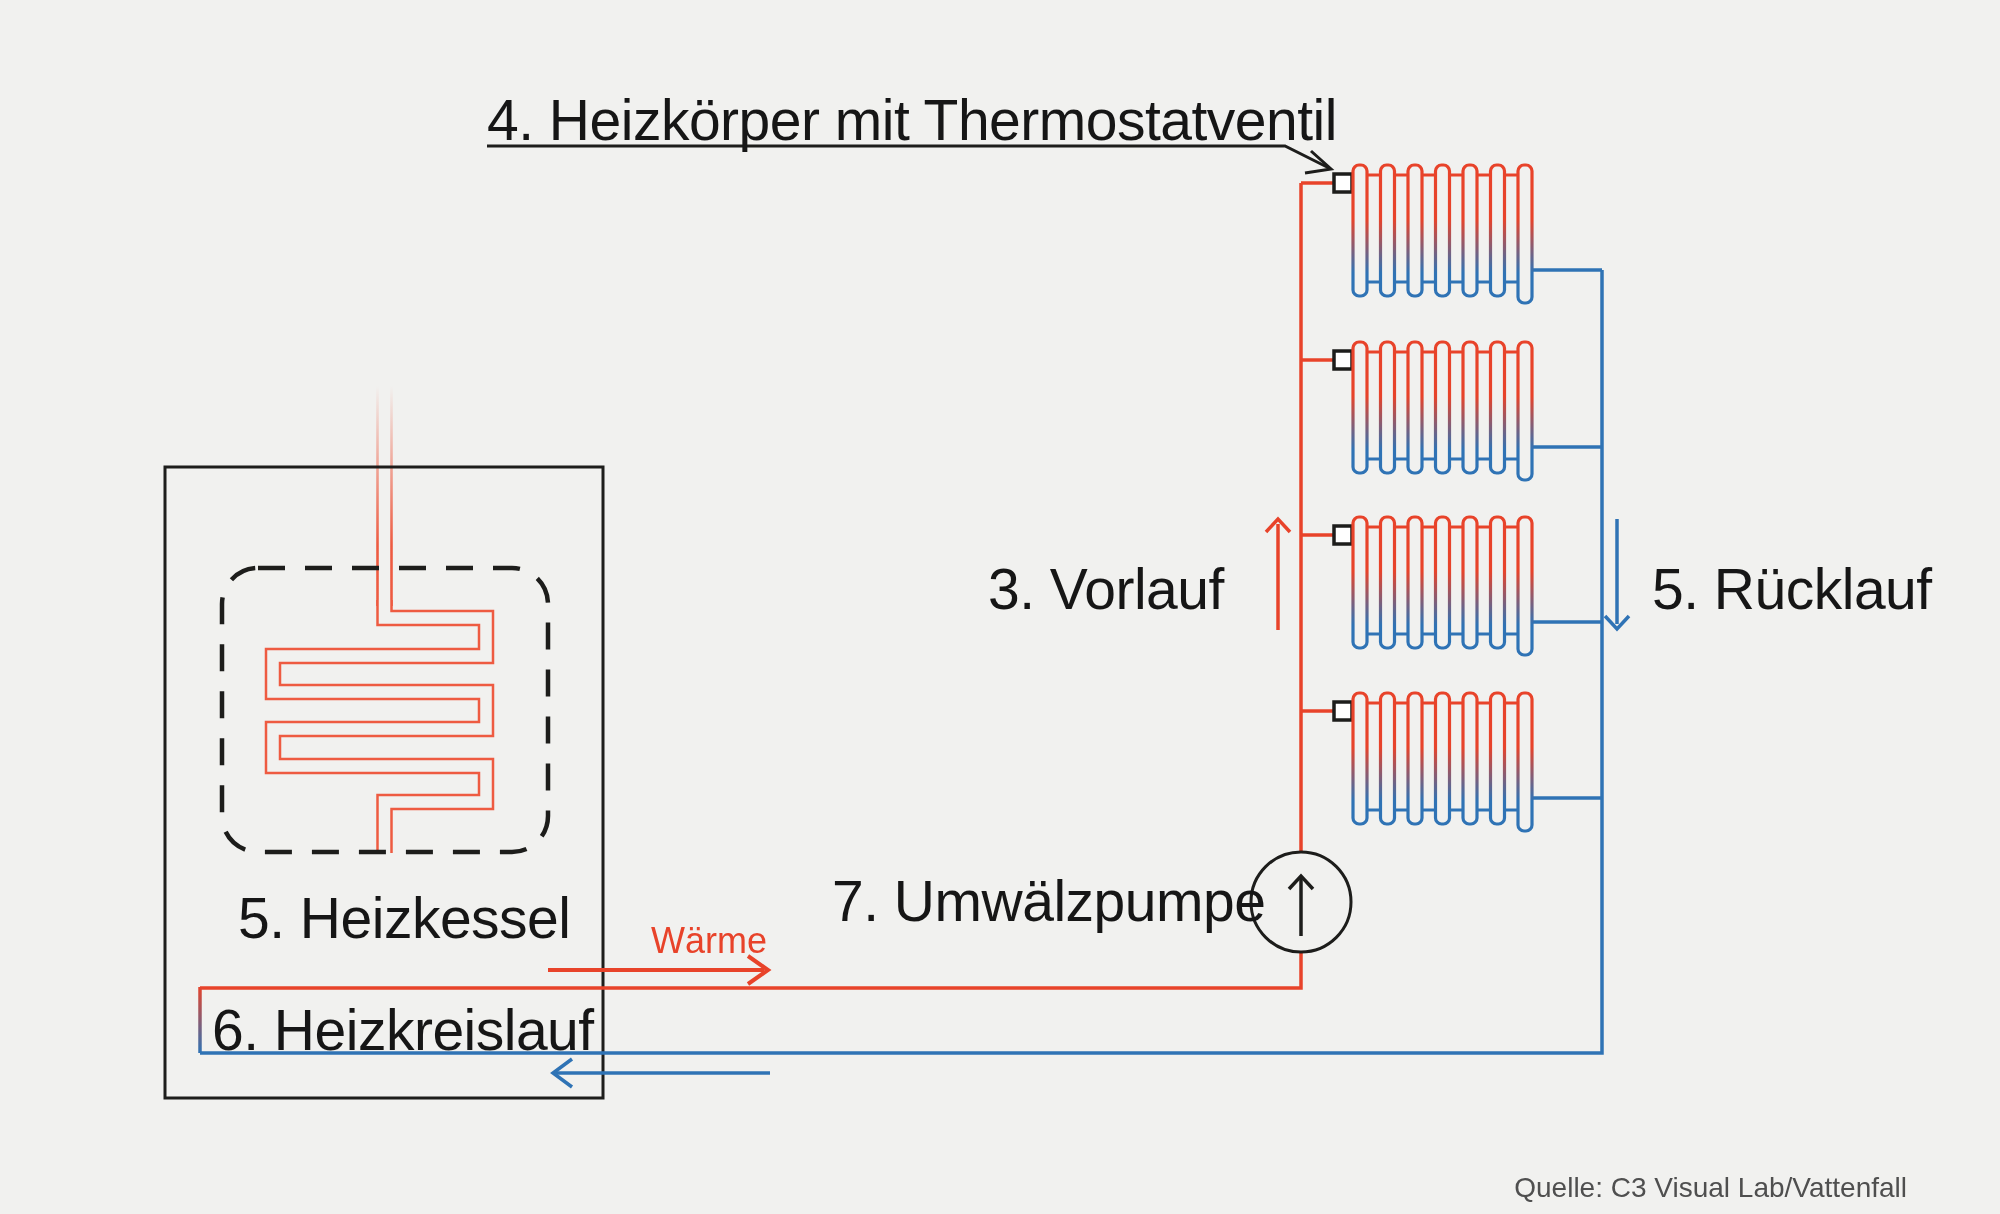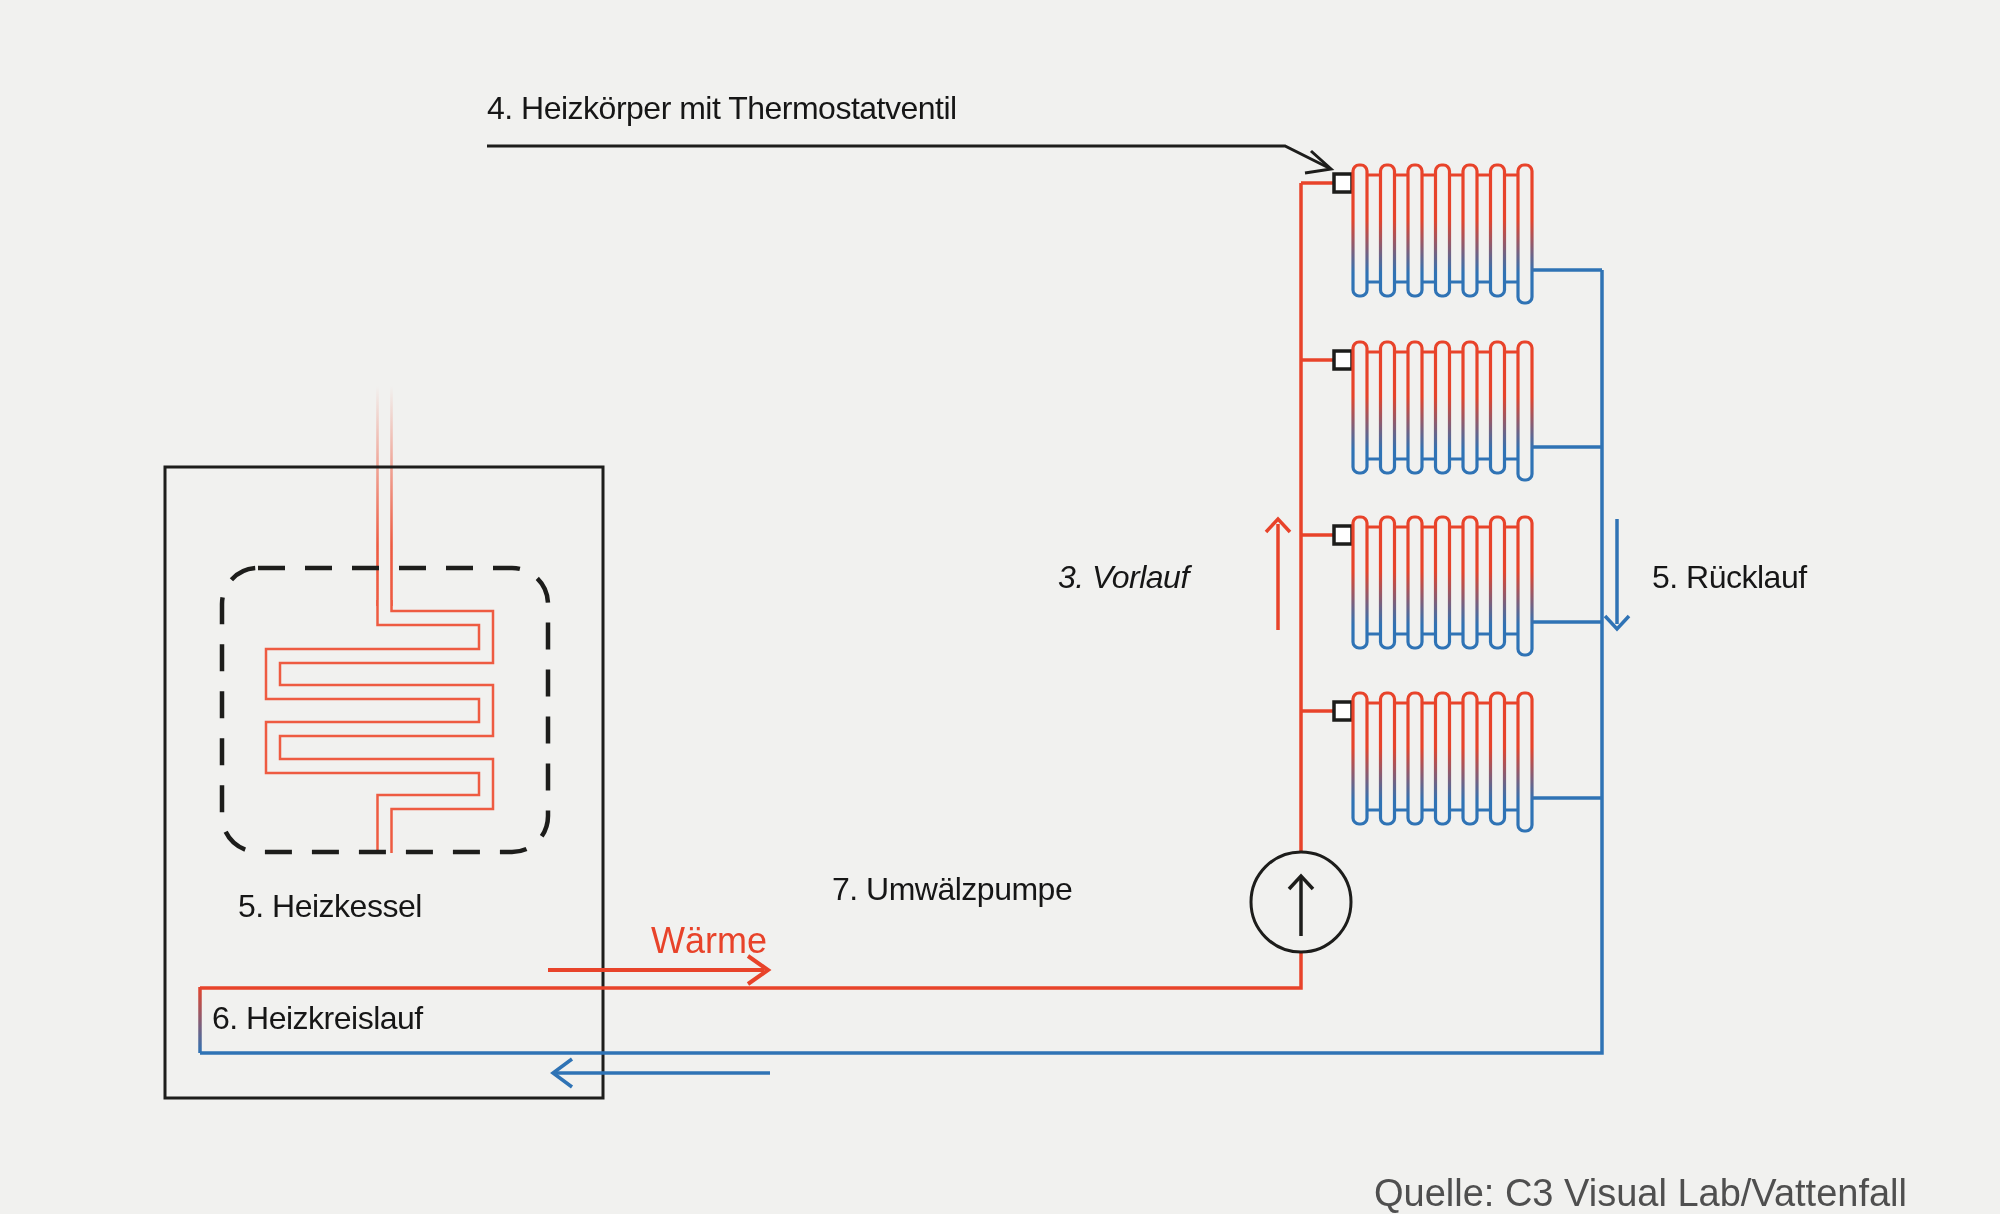--- a/index.html
+++ b/index.html
@@ -3,30 +3,30 @@
 <meta charset="utf-8">
 <style>
   :root{
     --bg:#f1f1ef; --red:#e8432a; --coil-red:#ee5b41; --blue:#2f73b5;
     --ink:#1d1d1b; --text:#161616; --muted:#4f4f4f; --valve-fill:#ffffff;
   }
   html,body{margin:0;padding:0;background:var(--bg);}
   #stage{position:relative;width:2000px;height:1214px;background:var(--bg);
          font-family:"Liberation Sans", sans-serif; overflow:hidden;}
   #stage svg{position:absolute;left:0;top:0;}
-  .lbl{position:absolute;color:var(--text);font-size:32px;line-height:1;
+  .lbl{position:absolute;color:var(--text);font-size:57px;line-height:1;
        letter-spacing:-0.5px;white-space:nowrap;}
   .lbl-title{left:487px;top:92px;}
-  .lbl-supply{left:1058px;top:561px;font-style:italic;}
+  .lbl-supply{left:988px;top:561px;}
   .lbl-return{left:1652px;top:561px;}
   .lbl-pump{left:832px;top:873px;}
   .lbl-boiler{left:238px;top:890px;}
   .lbl-circuit{left:212px;top:1002px;}
   .lbl-heat{left:651px;top:923px;font-size:36px;color:var(--red);letter-spacing:0;}
-  .lbl-source{right:93px;top:1174px;font-size:38px;color:var(--muted);letter-spacing:0;}
+  .lbl-source{right:93px;top:1174px;font-size:28px;color:var(--muted);letter-spacing:0;}
   
   .ink{stroke:var(--ink);fill:none;}
   .red{stroke:var(--red);fill:none;}
   .blue{stroke:var(--blue);fill:none;}
   .coil{stroke:var(--coil-red);fill:none;}
   .bgstroke{stroke:var(--bg);fill:none;}
   .s-red{stop-color:var(--red);}
   .s-blue{stop-color:var(--blue);}
   .s-coil0{stop-color:var(--coil-red);stop-opacity:0;}
   .s-coil1{stop-color:var(--coil-red);stop-opacity:1;}

